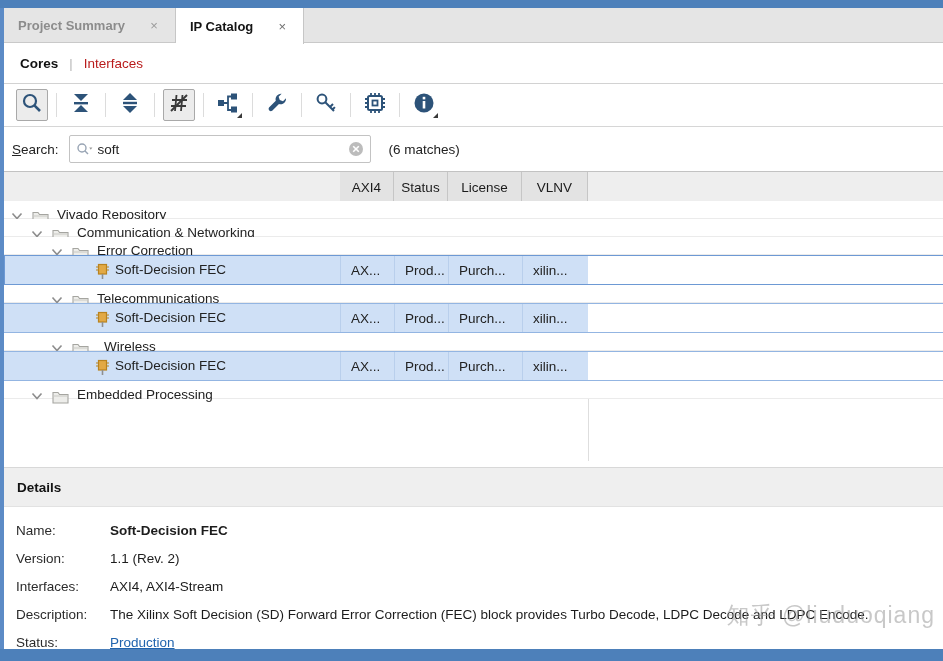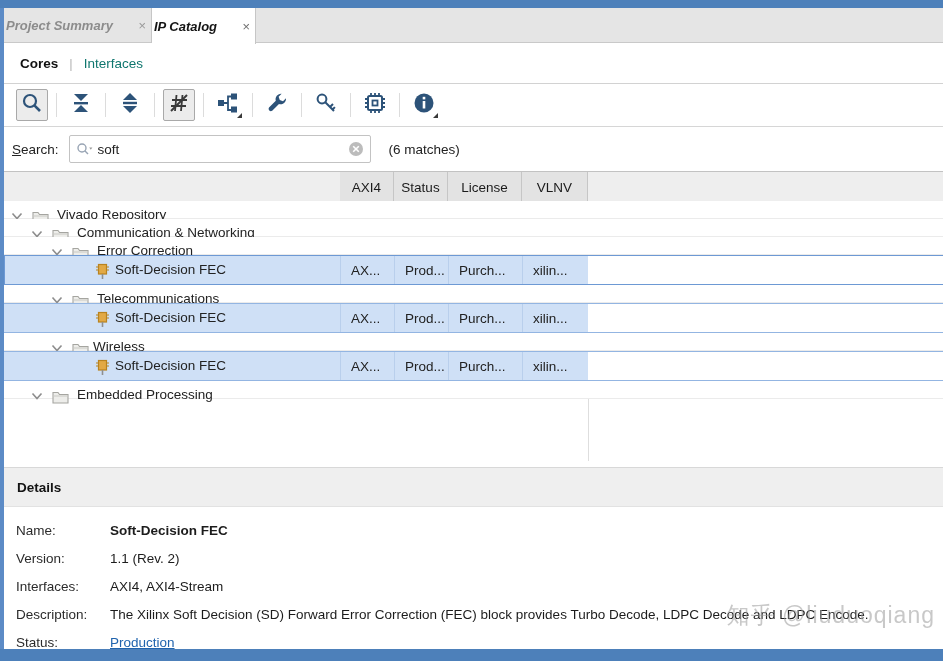--- a/index.html
+++ b/index.html
@@ -10,32 +10,32 @@
     background:#fff;
   }
   .chrome { position:absolute; background:#4d80ba; z-index:60; }
   #bar-top    { left:0; top:0; width:943px; height:8px; }
   #bar-left   { left:0; top:8px; width:4px; height:653px; background:#5c8bc6; }
   #bar-bottom { left:0; top:649px; width:943px; height:12px; }
   section { position:absolute; left:4px; width:939px; background:#fff; }
 
   
   #tabbar { top:8px; height:35px; background:#e5e5e5; border-bottom:1px solid #c9c9c9; display:flex; z-index:2; }
-  .tab { position:relative; height:35px; display:flex; align-items:center; padding:0 2px; border-right:1px solid #c6c6c6; cursor:default;font-style:italic; }
+  .tab { position:relative; height:35px; display:flex; align-items:center; padding:0 14px; border-right:1px solid #c6c6c6; cursor:default; }
   .tab .tlabel { font-size:13px; font-weight:bold; color:#8c8c8c; margin-right:22px; }
   .tab.active { background:#fff; height:36px; }
   .tab.active .tlabel { color:#141414; }
   .tab .closex { font-size:13px; color:#9a9a9a; width:14px; text-align:center; }
   .tab.active .closex { color:#6f6f6f; }
 
   
   #subbar { top:43px; height:41px; display:flex; align-items:center; padding-left:12px; border-bottom:1px solid #d2d2d2; }
   .subtab { font-size:13.5px; padding:0 4px; }
   .subtab.active { font-weight:bold; color:#111; }
-  .subtab.inactive { color:#0f766e; }
+  .subtab.inactive { color:#b91c1c; }
   .subsep { color:#b5b5b5; margin:0 7px; font-size:13px; }
 
   
   #toolbar { top:84px; height:43px; display:flex; align-items:center; padding-left:6px; border-bottom:1px solid #d6d6d6; }
   .tbtn { position:relative; width:32px; height:32px; margin:0 6px; display:flex; align-items:center; justify-content:center; border:1px solid transparent; }
   .tbtn.pressed { background:#ececec; border:1px solid #a9a9a9; border-radius:2px; }
   .tsep { width:1px; height:24px; background:#dcdcdc; margin:0 2px; }
   .tbtn .menucaret { position:absolute; right:1px; bottom:2px; width:0; height:0; border-left:5px solid transparent; border-bottom:5px solid #3a3a3a; }
 
   
@@ -278,21 +278,21 @@
         <div class="selfill" style="left: 584px; width: 355px; background: rgb(255, 255, 255);"></div>
       </div>
       <div class="trow">
         <span class="chev" style="left: 46px;"><svg width="14" height="14" viewBox="0 0 14 14">
             <polyline points="2.5,4.5 7,9.5 11.5,4.5" fill="none" stroke="#8d8d8d" stroke-width="1.6"></polyline>
           </svg></span>
         <span class="ficon" style="left: 68px;"><svg width="17" height="13" viewBox="0 0 17 13">
             <path d="M1 1.5h5l1.5 2H16v8.5H1z" fill="#ededea" stroke="#a5a5a0" stroke-width="1.1"></path>
             <path d="M1 5h15" stroke="#c9c9c4" stroke-width="1"></path>
           </svg></span>
-        <span class="rowlabel" style="left: 89px;">Wireless</span>
+        <span class="rowlabel" style="left: 100px;">Wireless</span>
       </div>
       <div class="trow sel">
         <span class="ipicon" style="left: 91px;"><svg width="15" height="17" viewBox="0 0 15 17">
             <rect x="3.5" y="1.5" width="8" height="9.5" fill="#e2a945" stroke="#b9831f" stroke-width="1.2"></rect>
             <path d="M1 4h2.5M1 7h2.5M11.5 4H14M11.5 7H14" stroke="#b9831f" stroke-width="1.2"></path>
             <line x1="7.5" y1="11" x2="7.5" y2="16" stroke="#8f8f8f" stroke-width="1.6"></line>
           </svg></span>
         <span class="rowlabel" style="left: 111px;">Soft-Decision FEC</span>
         <div class="cell" style="left: 336px; width: 54px;">AX...</div>
         <div class="cell" style="left: 390px; width: 54px;">Prod...</div>

